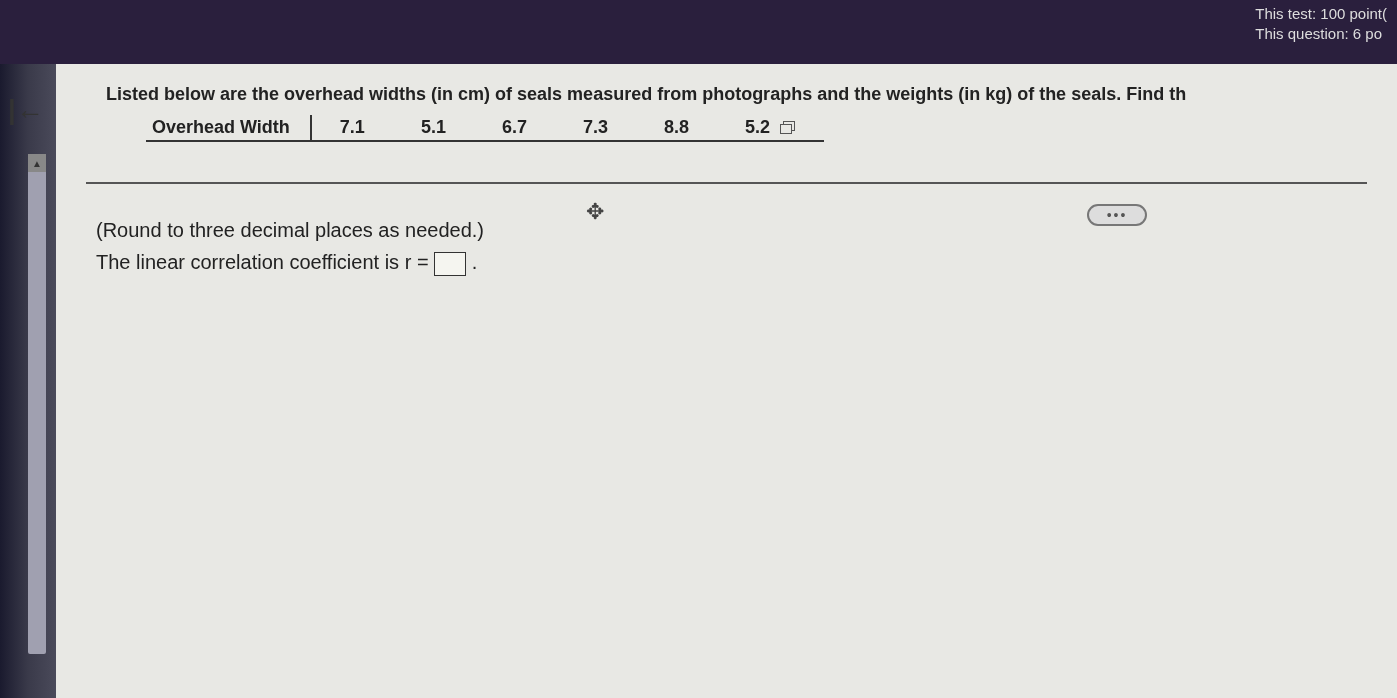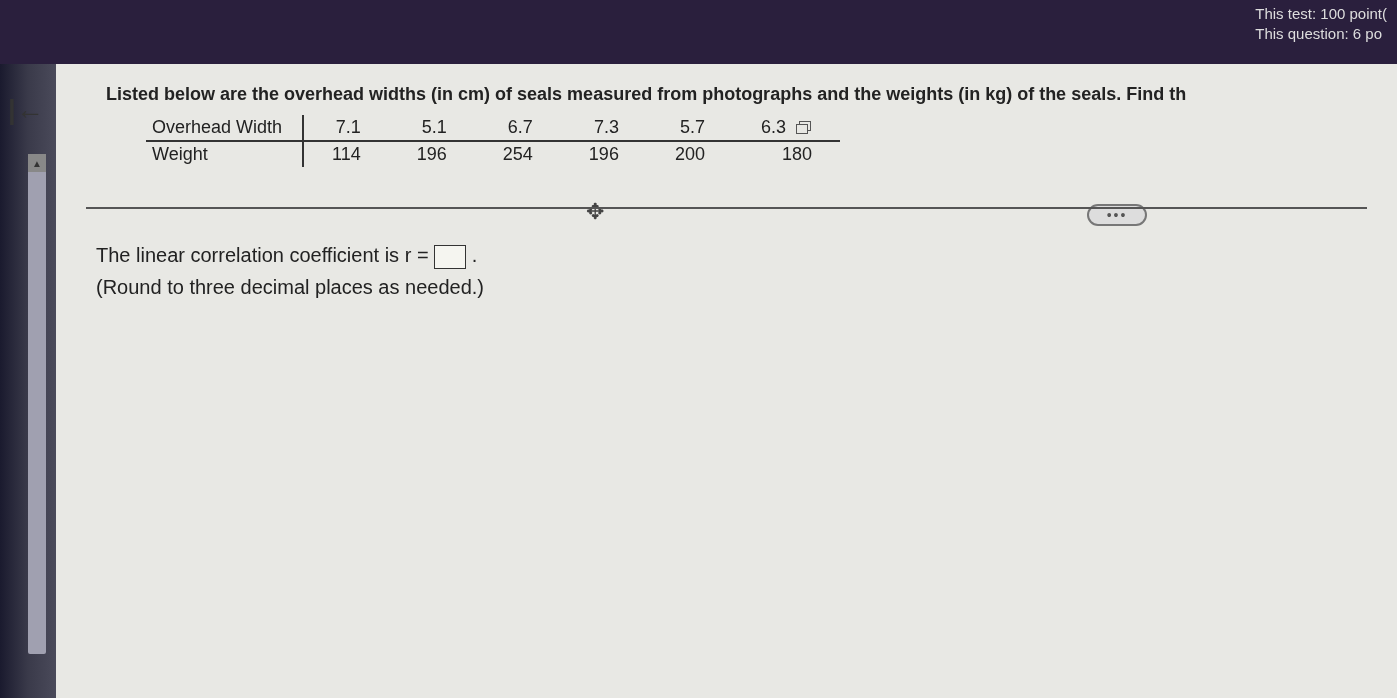--- a/index.html
+++ b/index.html
@@ -76,25 +76,25 @@
   }
   .data-table {
     margin-left: 60px;
     margin-top: 6px;
     border-collapse: collapse;
   }
   .data-table td, .data-table th {
     padding: 2px 28px;
     font-size: 18px;
     color: #222;
-    text-align: right;
-    font-weight: normal;
+    text-align: left;
+    font-weight: bold;
   }
   .data-table .row-header {
-    font-weight: normal;
+    font-weight: bold;
     text-align: left;
     border-right: 2px solid #333;
     padding-left: 6px;
     padding-right: 20px;
   }
   .data-table tr:first-child td,
   .data-table tr:first-child th {
     border-bottom: 2px solid #333;
   }
   .copy-icon {
@@ -188,42 +188,33 @@
     <div class="question-text">Listed below are the overhead widths (in cm) of seals measured from photographs and the weights (in kg) of the seals. Find th</div>
 
     <table class="data-table">
       <tbody>
           <tr>
         <th class="row-header">Overhead Width</th>
         <td>7.1</td>
         <td>5.1</td>
         <td>6.7</td>
         <td>7.3</td>
-        <td>5.7</td>
-        <td><span>6.3</span><span class="copy-icon"></span></td>
-      </tr>
-      <tr>
-        <th class="row-header">Weight</th>
-        <td>114</td>
-        <td>196</td>
-        <td>254</td>
-        <td>196</td>
-        <td>200</td>
-        <td>180</td>
+        <td>8.8</td>
+        <td><span>5.2</span><span class="copy-icon"></span></td>
       </tr>
     </tbody>
       </table>
 
     <div class="move-icon">✥</div>
     <div class="more-button">•••</div>
 
     <hr class="divider">
 
     <div class="answer-section">
+      <div>(Round to three decimal places as needed.)</div>
       <div>
         <span>The linear correlation coefficient is r = </span>
         <span class="answer-box"></span>
         <span>.</span>
       </div>
-      <div>(Round to three decimal places as needed.)</div>
     </div>
   </div>
 </div>
 
 </body></html>

